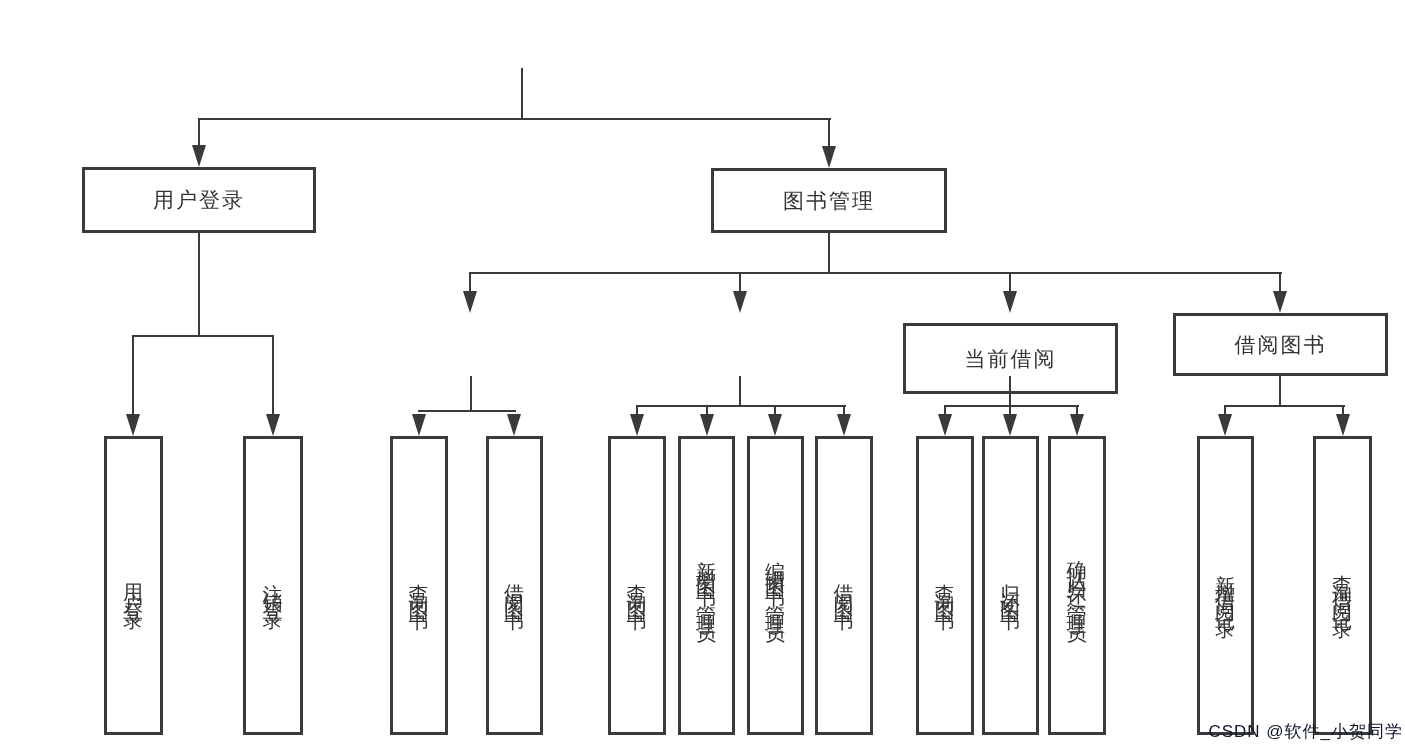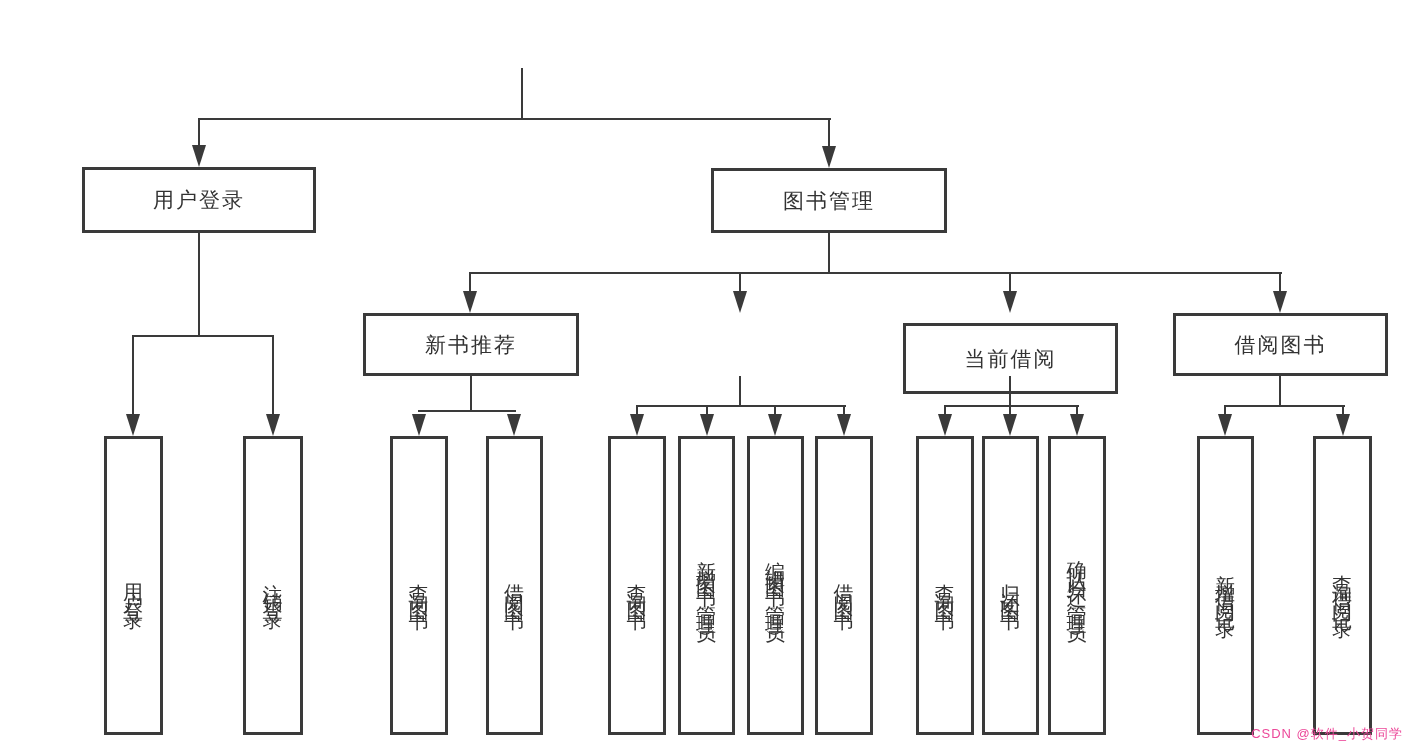--- a/index.html
+++ b/index.html
@@ -35,41 +35,38 @@
     position: absolute;
     width: 0; height: 0;
     border-left: 7px solid transparent;
     border-right: 7px solid transparent;
     border-top: 22px solid #3a3a3a;
   }
   .watermark {
     position: absolute;
     right: 2px;
     bottom: 4px;
-    font-size: 13px;
-    color: #ec4899;
+    font-size: 17px;
+    color: #0f172a;
     letter-spacing: 1px;
   }
 </style>
 </head>
 <body>
 
 <div class="stage">
 
 
   <div class="box hbox" style="left:82px; top:167px; width:234px; height:66px;">
     <span>用户登录</span>
   </div>
   <div class="box hbox" style="left:711px; top:168px; width:236px; height:65px;">
     <span>图书管理</span>
   </div>
 
-  <div class="box hbox" style="left:363px; top:313px; width:216px; height:63px;">
-    <span>新书推荐</span>
-  </div>
   <div class="box hbox" style="left:903px; top:323px; width:215px; height:71px;">
     <span>当前借阅</span>
   </div>
   <div class="box hbox" style="left:1173px; top:313px; width:215px; height:63px;">
     <span>借阅图书</span>
   </div>
 
   <div class="box vbox" style="left:104px; top:436px; width:59px; height:299px;">
     <span class="vtext">用户登录</span>
   </div>

